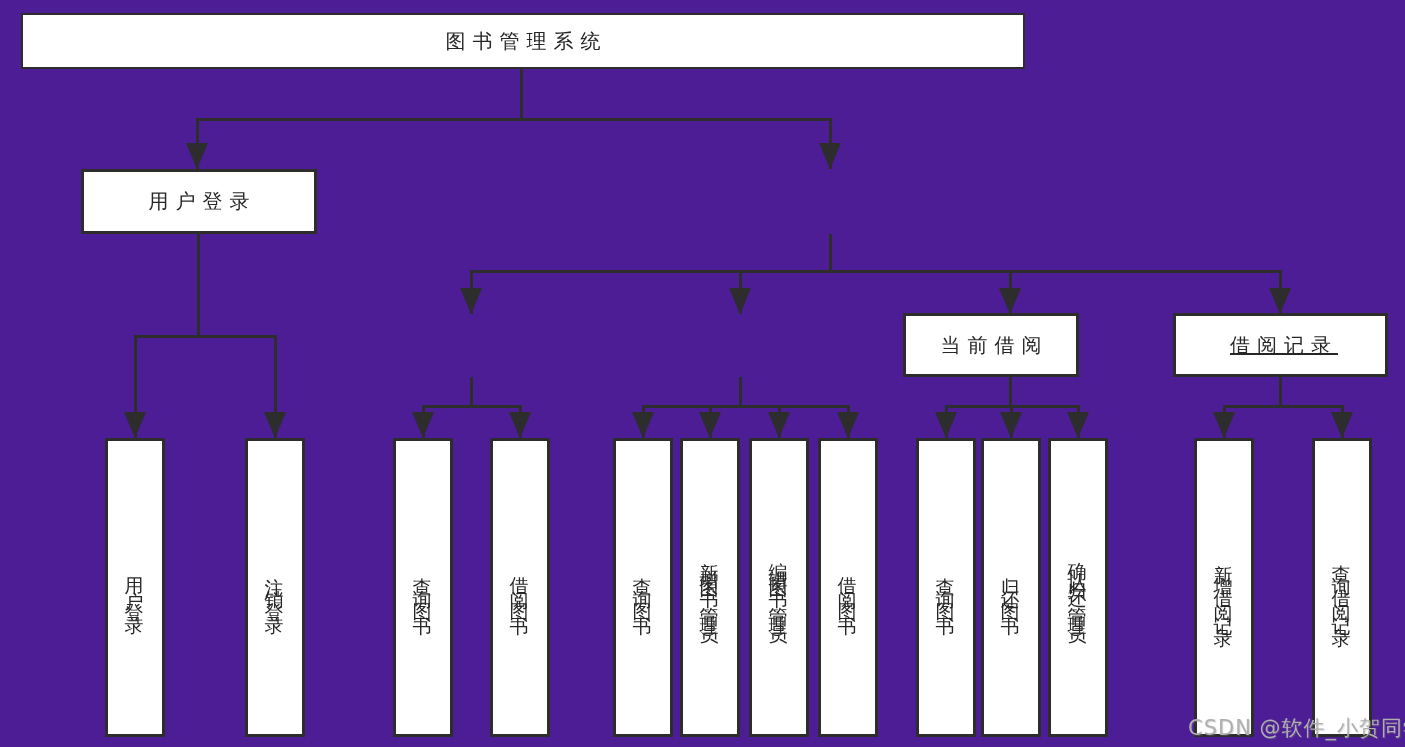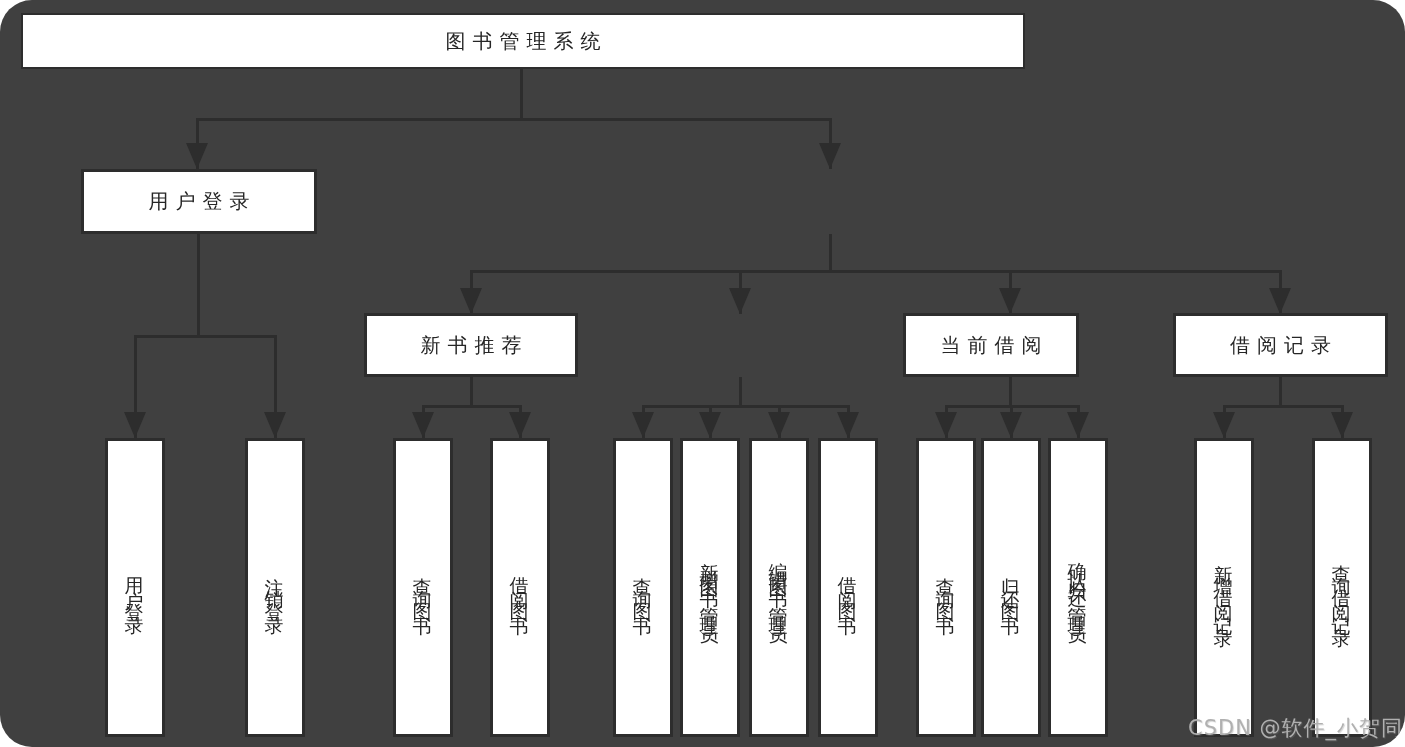--- a/index.html
+++ b/index.html
@@ -1,19 +1,18 @@
 <!DOCTYPE html>
 <html><head>
 <meta charset="utf-8">
 <style>
   html,body{margin:0;padding:0;background:#fff;}
   .stage{
-    position:relative;width:1405px;height:747px;background:#404040;overflow:hidden;
+    position:relative;width:1405px;height:747px;background:#4c1d95;overflow:hidden;
     font-family:"DejaVu Sans","Liberation Sans",sans-serif;
-    border-radius:32px;
   }
   .box{
     position:absolute;background:#fff;border:3px solid #2d2d2d;box-sizing:border-box;
     display:flex;align-items:center;justify-content:center;color:#262626;z-index:2;
   }
   .root{border-width:2px;}
   .hlabel{font-size:20px;letter-spacing:7px;text-indent:7px;white-space:nowrap;}
   .vlabel{
     writing-mode:vertical-rl;text-orientation:mixed;
     font-size:19px;letter-spacing:13px;white-space:nowrap;
@@ -62,27 +61,24 @@
   <div class="line" style="left:470px;top:270px;width:812px;height:3px;"></div>
   <div class="line" style="left:470px;top:273px;width:3px;height:41px;"></div>
   <div class="line" style="left:739px;top:273px;width:3px;height:41px;"></div>
   <div class="line" style="left:1009px;top:273px;width:3px;height:41px;"></div>
   <div class="line" style="left:1279px;top:273px;width:3px;height:41px;"></div>
   <div class="arrow" style="left:460px;top:288px;"></div>
   <div class="arrow" style="left:729px;top:288px;"></div>
   <div class="arrow" style="left:999px;top:288px;"></div>
   <div class="arrow" style="left:1269px;top:288px;"></div>
 
-  <div class="box hlabel" style="left:364px;top:313px;width:214px;height:64px;">
-    <span>新书推荐</span>
-  </div>
   <div class="box hlabel" style="left:903px;top:313px;width:176px;height:64px;">
     <span>当前借阅</span>
   </div>
-  <div class="box hlabel" style="left:1173px;top:313px;width:215px;height:64px;">
+  <div class="box hlabel" style="left:1173px;top:313px;width:215px;height:64px;text-decoration:underline;">
     <span>借阅记录</span>
   </div>
 
   <div class="line" style="left:470px;top:377px;width:3px;height:31px;"></div>
   <div class="line" style="left:422px;top:405px;width:100px;height:3px;"></div>
   <div class="line" style="left:422px;top:408px;width:3px;height:30px;"></div>
   <div class="line" style="left:519px;top:408px;width:3px;height:30px;"></div>
   <div class="arrow" style="left:412px;top:412px;"></div>
   <div class="arrow" style="left:509px;top:412px;"></div>
 

